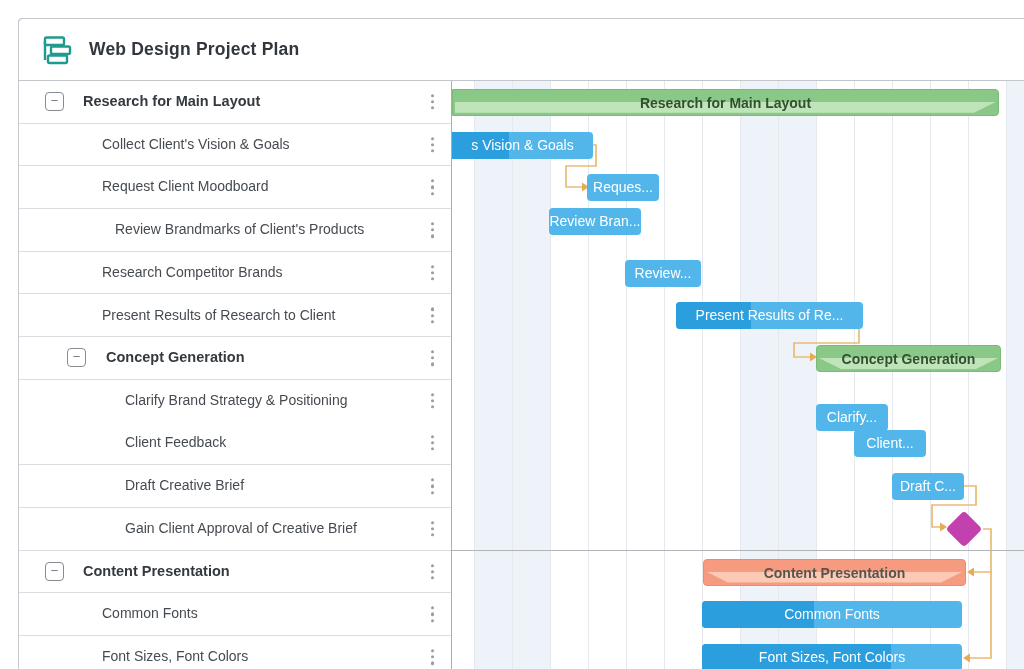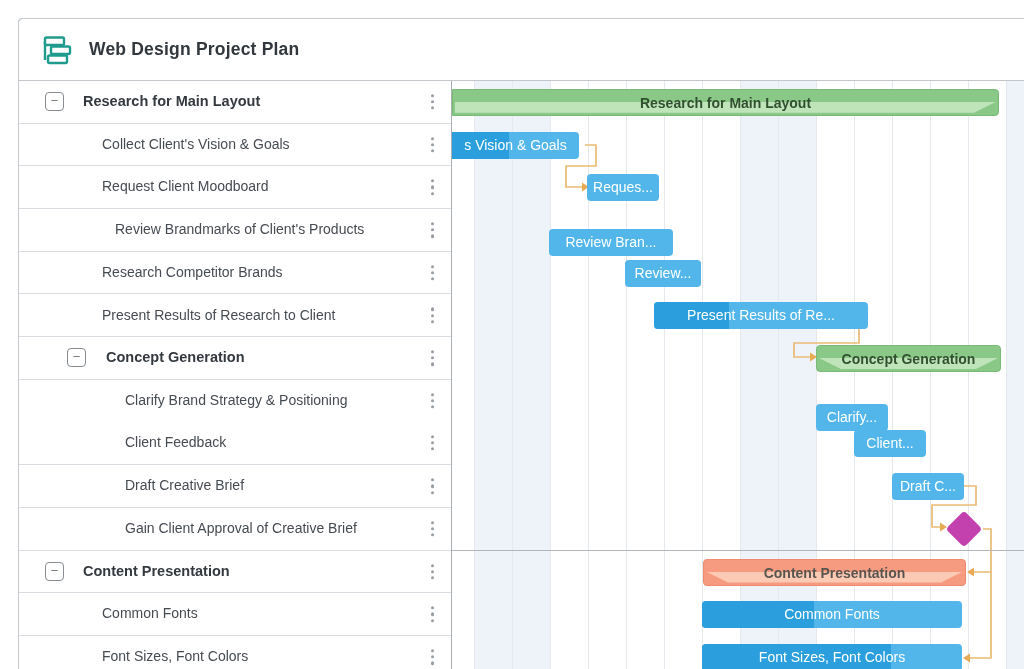--- a/index.html
+++ b/index.html
@@ -217,34 +217,34 @@
         <polygon points="488,441.5 495,446 488,450.5" fill="#e8ab55"></polygon>
         <path d="M531,448 L539,448 L539,491 L522,491" fill="none" stroke="#eaba74" stroke-width="1.7"></path>
         <polygon points="522,486.5 515,491 522,495.5" fill="#e8ab55"></polygon>
         <path d="M539,491 L539,577 L518,577" fill="none" stroke="#eaba74" stroke-width="1.7"></path>
         <polygon points="518,572.5 511,577 518,581.5" fill="#e8ab55"></polygon>
       </svg>
       <div class="bar summary sum-green clipL" style="left: 0px; width: 547px; top: 7.85px;">
         <div class="lite" style="clip-path: polygon(0px 0px, 100% 0px, calc(100% - 22px) 100%, 0px 100%);"></div>
         <div class="blabel">Research for Main Layout</div>
       </div>
-      <div class="bar task clipL" style="left: 0px; width: 127px; top: 50.55px;">
+      <div class="bar task clipL" style="left: 0px; width: 141px; top: 50.55px;">
         <div class="prog" style="width: 57px;"></div>
         <div class="blabel">s Vision &amp; Goals</div>
       </div>
       <div class="bar task" style="left: 135px; width: 72px; top: 93.25px;">
         <div class="blabel">Reques...</div>
       </div>
-      <div class="bar task" style="left: 97px; width: 124px; top: 148px;">
+      <div class="bar task" style="left: 97px; width: 92px; top: 127px;">
         <div class="blabel">Review Bran...</div>
       </div>
       <div class="bar task" style="left: 173px; width: 76px; top: 178.65px;">
         <div class="blabel">Review...</div>
       </div>
-      <div class="bar task" style="left: 202px; width: 214px; top: 221.35px;">
+      <div class="bar task" style="left: 224px; width: 187px; top: 221.35px;">
         <div class="prog" style="width: 75px;"></div>
         <div class="blabel">Present Results of Re...</div>
       </div>
       <div class="bar summary sum-green" style="left: 364px; width: 185px; top: 264.05px;">
         <div class="lite" style="clip-path: polygon(0px 0px, 100% 0px, calc(100% - 22px) 100%, 22px 100%);"></div>
         <div class="blabel">Concept Generation</div>
       </div>
       <div class="bar task" style="left: 364px; width: 72px; top: 323px;">
         <div class="blabel">Clarify...</div>
       </div>

